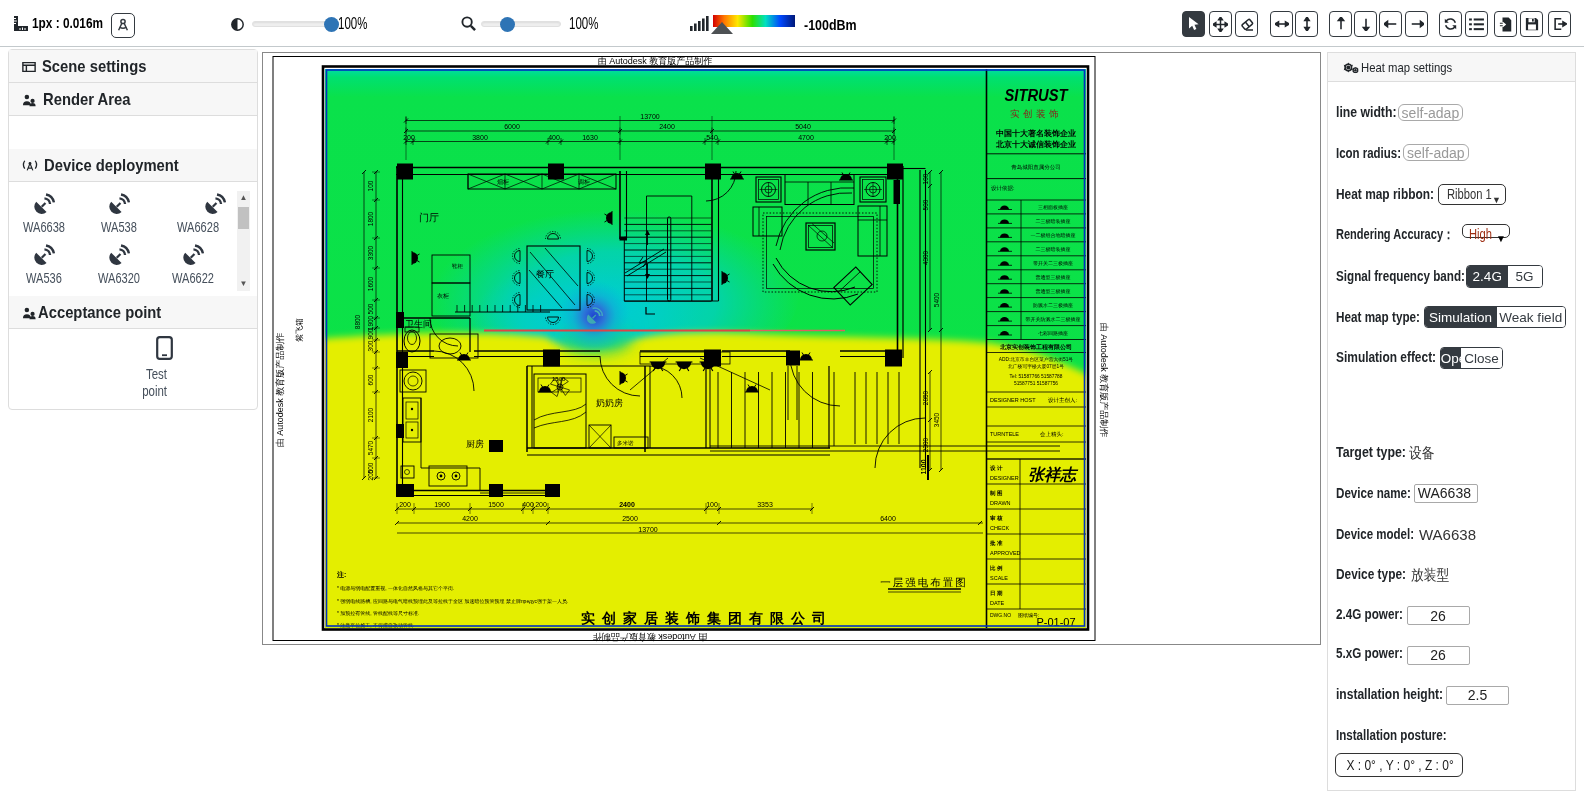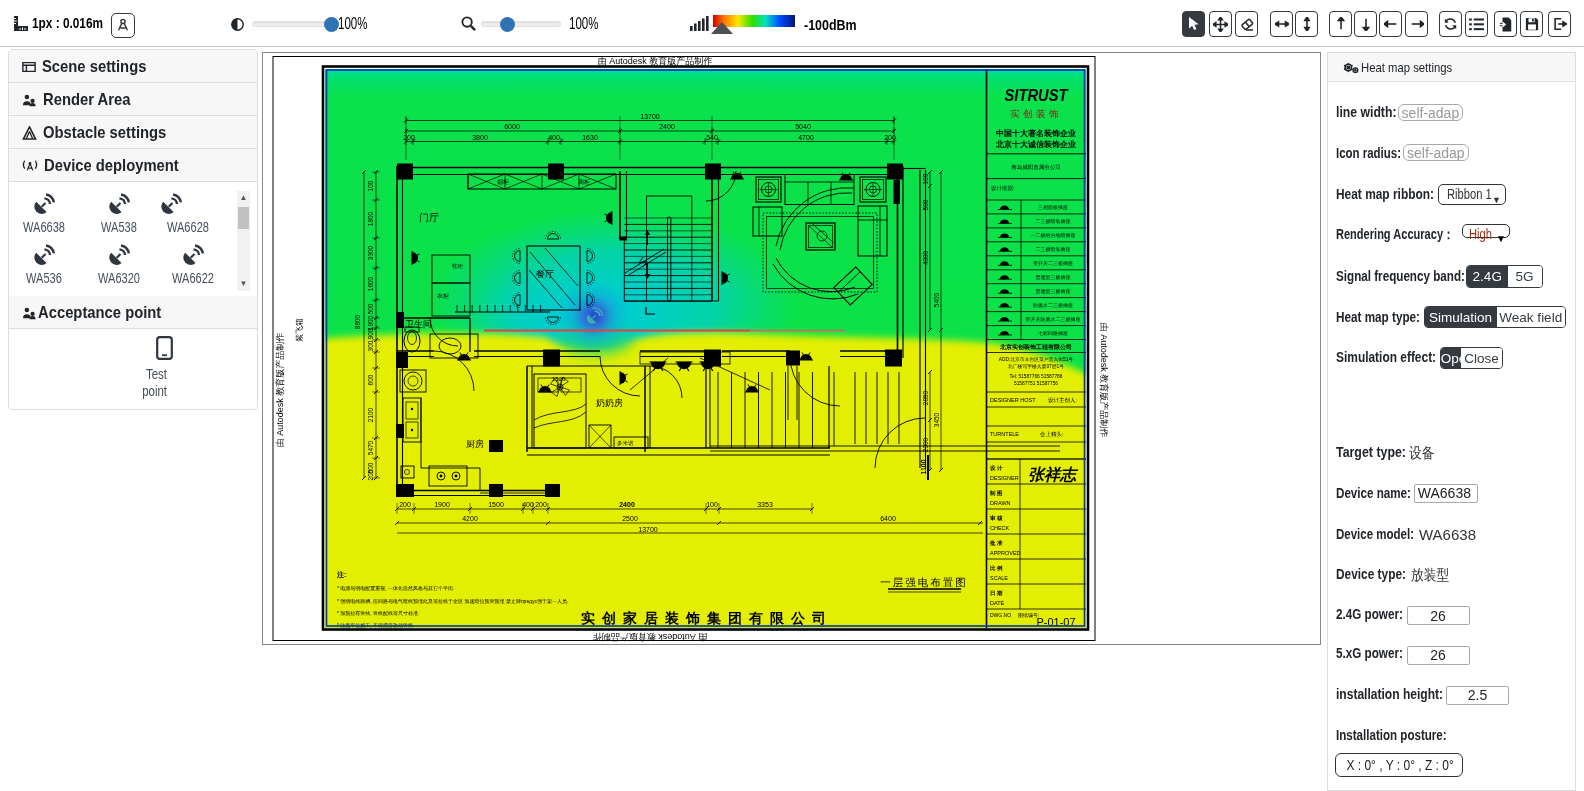--- a/index.html
+++ b/index.html
@@ -210,24 +210,20 @@
 <div class="lpanel">
   <div class="lhead" style="top:0"><svg class="hic" width="14" height="14" viewBox="0 0 16 16">
         <path d="M1,3 L15,3 L15,13 L1,13 Z M1,6 L5,6 L5,13 M5,6 L15,6" fill="none" stroke="#212529" stroke-width="1.6"></path>
       </svg><span class="cx72">Scene settings</span></div>
   <div class="lhead" style="top:33px"><svg class="hic" width="15" height="14" viewBox="0 0 16 16">
         <circle cx="5" cy="4.5" r="2.6" fill="#212529"></circle>
         <path d="M0.5,14 A4.5,4.5 0 0 1 9.5,14 Z" fill="#212529"></path>
         <circle cx="11.5" cy="9" r="2.4" fill="#212529"></circle>
         <path d="M8,15 A3.5,3.5 0 0 1 15,15 Z" fill="#212529"></path>
       </svg><span class="cx72">Render Area</span></div>
-  <div class="lhead" style="top:66px"><svg class="hic" width="15" height="14" viewBox="0 0 16 15">
-        <path d="M8,1 L14.5,14 L1.5,14 Z" fill="none" stroke="#212529" stroke-width="1.7"></path>
-        <path d="M8,6 L11.5,14 M8,6 L4.5,14" stroke="#212529" stroke-width="1.4" fill="none"></path>
-      </svg><span class="cx72">Obstacle settings</span></div>
   <div class="lhead" style="top:99px"><svg class="hic" width="16" height="14" viewBox="0 0 18 16">
         <path d="M3,2 A8,8 0 0 0 3,11" fill="none" stroke="#212529" stroke-width="1.5"></path>
         <path d="M15,2 A8,8 0 0 1 15,11" fill="none" stroke="#212529" stroke-width="1.5"></path>
         <circle cx="9" cy="5" r="1.6" fill="#212529"></circle>
         <path d="M9,5 L5.8,13 M9,5 L12.2,13 M6.8,10.5 L11.2,10.5" stroke="#212529" stroke-width="1.4" fill="none"></path>
       </svg><span class="cx72">Device deployment</span></div>
   <div class="abs" style="left:2px;top:143px;width:66px;text-align:center"><svg width="22" height="22" viewBox="0 0 24 24">
         <g fill="none" stroke="#2f3640">
 <path d="M3.5,9.5 L14.8,20.8 A8,8 0 0 1 3.5,9.5 Z" fill="#2f3640" stroke="none"></path>
 <line x1="9.5" y1="15" x2="13.6" y2="10.9" stroke-width="2.4"></line>
@@ -236,21 +232,21 @@
 </g>
       </svg><div style="font-size:14px;color:#454f5b;margin-top:0;transform:scaleX(0.79)">WA6638</div></div>
     <div class="abs" style="left:77px;top:143px;width:66px;text-align:center"><svg width="22" height="22" viewBox="0 0 24 24">
         <g fill="none" stroke="#2f3640">
 <path d="M3.5,9.5 L14.8,20.8 A8,8 0 0 1 3.5,9.5 Z" fill="#2f3640" stroke="none"></path>
 <line x1="9.5" y1="15" x2="13.6" y2="10.9" stroke-width="2.4"></line>
 <path d="M12.5,5.8 A6.6,6.6 0 0 1 18.6,12" stroke-width="2.6"></path>
 <path d="M14.2,1.6 A11,11 0 0 1 22.8,10.2" stroke-width="2.6"></path>
 </g>
       </svg><div style="font-size:14px;color:#454f5b;margin-top:0;transform:scaleX(0.79)">WA538</div></div>
-    <div class="abs" style="left:151px;top:143px;width:66px;text-align:left"><svg width="22" height="22" viewBox="0 0 24 24">
+    <div class="abs" style="left:151px;top:143px;width:66px;text-align:right"><svg width="22" height="22" viewBox="0 0 24 24">
         <g fill="none" stroke="#2f3640">
 <path d="M3.5,9.5 L14.8,20.8 A8,8 0 0 1 3.5,9.5 Z" fill="#2f3640" stroke="none"></path>
 <line x1="9.5" y1="15" x2="13.6" y2="10.9" stroke-width="2.4"></line>
 <path d="M12.5,5.8 A6.6,6.6 0 0 1 18.6,12" stroke-width="2.6"></path>
 <path d="M14.2,1.6 A11,11 0 0 1 22.8,10.2" stroke-width="2.6"></path>
 </g>
       </svg><div style="font-size:14px;color:#454f5b;margin-top:0;transform:scaleX(0.79)">WA6628</div></div>
     <div class="abs" style="left:2px;top:194px;width:66px;text-align:center"><svg width="22" height="22" viewBox="0 0 24 24">
         <g fill="none" stroke="#2f3640">
 <path d="M3.5,9.5 L14.8,20.8 A8,8 0 0 1 3.5,9.5 Z" fill="#2f3640" stroke="none"></path>

